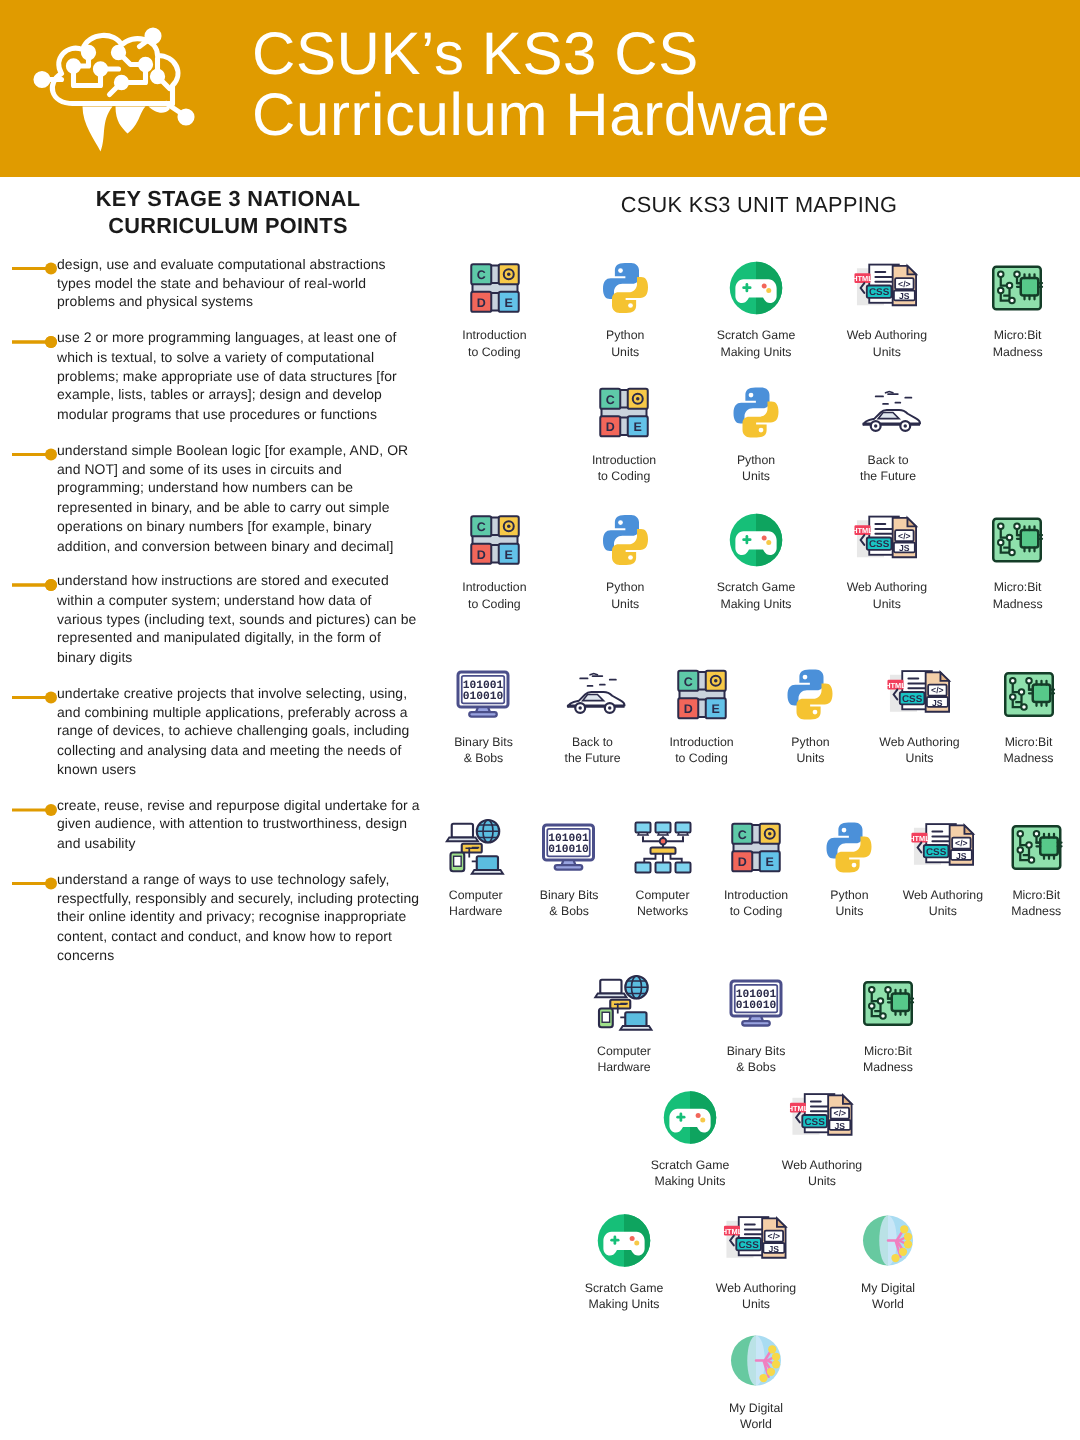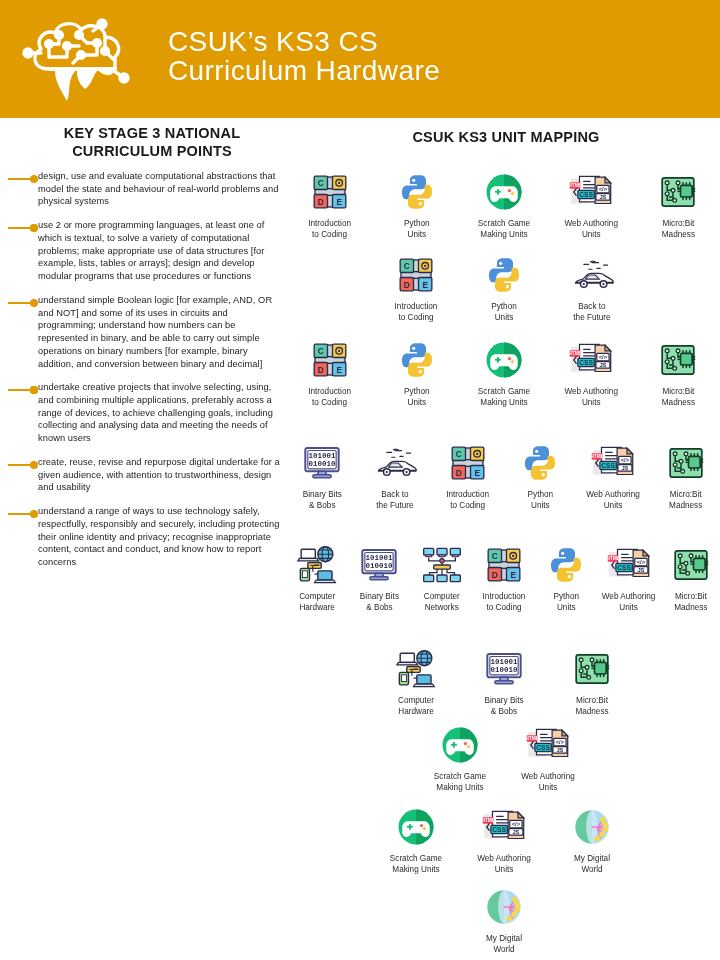--- a/index.html
+++ b/index.html
@@ -12,35 +12,35 @@
   .page { position:relative; width:720px; height:960px; background:#fff; }
 
   
   .header {
     position:absolute; left:0; top:0; width:720px; height:118px;
     background:#e09b00;
     display:flex; align-items:center;
   }
   .brand-logo { width:160px; height:118px; display:flex; align-items:center; justify-content:center; flex:none; }
   .header-title {
-    color:#ffffff; font-size:28px; line-height:1.02; font-weight:400;
+    color:#ffffff; font-size:40px; line-height:1.02; font-weight:400;
     letter-spacing:.4px; padding-left:8px; padding-bottom:4px;
     font-family:"Liberation Sans", sans-serif;
   }
   .header-title .l2 { display:block; }
 
   
   .col-head-left {
     position:absolute; left:18px; top:124px; width:268px;
     text-align:center; font-weight:bold; font-size:14.5px;
     line-height:1.25; color:#1a1a1a; letter-spacing:.2px;
   }
   .col-head-right {
     position:absolute; left:300px; top:129px; width:412px;
-    text-align:center; font-weight:bold; font-size:14.5px;
+    text-align:center; font-weight:normal; font-size:14.5px;
     color:#1a1a1a; letter-spacing:.2px;
   }
 
   
   .points { position:absolute; left:0px; top:170px; width:290px; }
   .point { position:relative; padding-left:38px; margin-bottom:11px; }
   .point .lead {
     position:absolute; left:8px; top:8px; width:28px; height:2px; background:#e09b00;
   }
   .point .dot {
@@ -104,21 +104,21 @@
   <div class="col-head-left">
     <div>KEY STAGE 3 NATIONAL</div>
     <div>CURRICULUM  POINTS</div>
   </div>
   <div class="col-head-right">CSUK KS3 UNIT MAPPING</div>
 
   <div class="points" id="points-container">
       <div class="point">
         <span class="lead"></span>
         <span class="dot"></span>
-        <div class="ptext">design, use and evaluate computational abstractions that model the state and behaviour of real-world problems and physical systems</div>
+        <div class="ptext">design, use and evaluate computational abstractions types model the state and behaviour of real-world problems and physical systems</div>
       </div>
       <div class="point">
         <span class="lead"></span>
         <span class="dot"></span>
       </div>
       <div class="point">
         <span class="lead"></span>
         <span class="dot"></span>
         <div class="ptext">use 2 or more programming languages, at least one of which is textual, to solve a variety of computational problems; make appropriate use of data structures [for example, lists, tables or arrays]; design and develop modular programs that use procedures or functions</div>
       </div>
@@ -127,20 +127,21 @@
         <span class="dot"></span>
         <div class="ptext">understand simple Boolean logic [for example, AND, OR and NOT] and some of its uses in circuits and programming; understand how numbers can be represented in binary, and be able to carry out simple operations on binary numbers [for example, binary addition, and conversion between binary and decimal]</div>
       </div>
       <div class="point">
         <span class="lead"></span>
         <span class="dot"></span>
       </div>
       <div class="point">
         <span class="lead"></span>
         <span class="dot"></span>
+        <div class="ptext">understand how instructions are stored and executed within a computer system; understand how data of various types (including text, sounds and pictures) can be represented and manipulated digitally, in the form of binary digits</div>
       </div>
       <div class="point">
         <span class="lead"></span>
         <span class="dot"></span>
         <div class="ptext">undertake creative projects that involve selecting, using, and combining multiple applications, preferably across a range of devices, to achieve challenging goals, including collecting and analysing data and meeting the needs of known users</div>
       </div>
       <div class="point">
         <span class="lead"></span>
         <span class="dot"></span>
         <div class="ptext">create, reuse, revise and repurpose digital undertake for a given audience, with attention to trustworthiness, design and usability</div>

